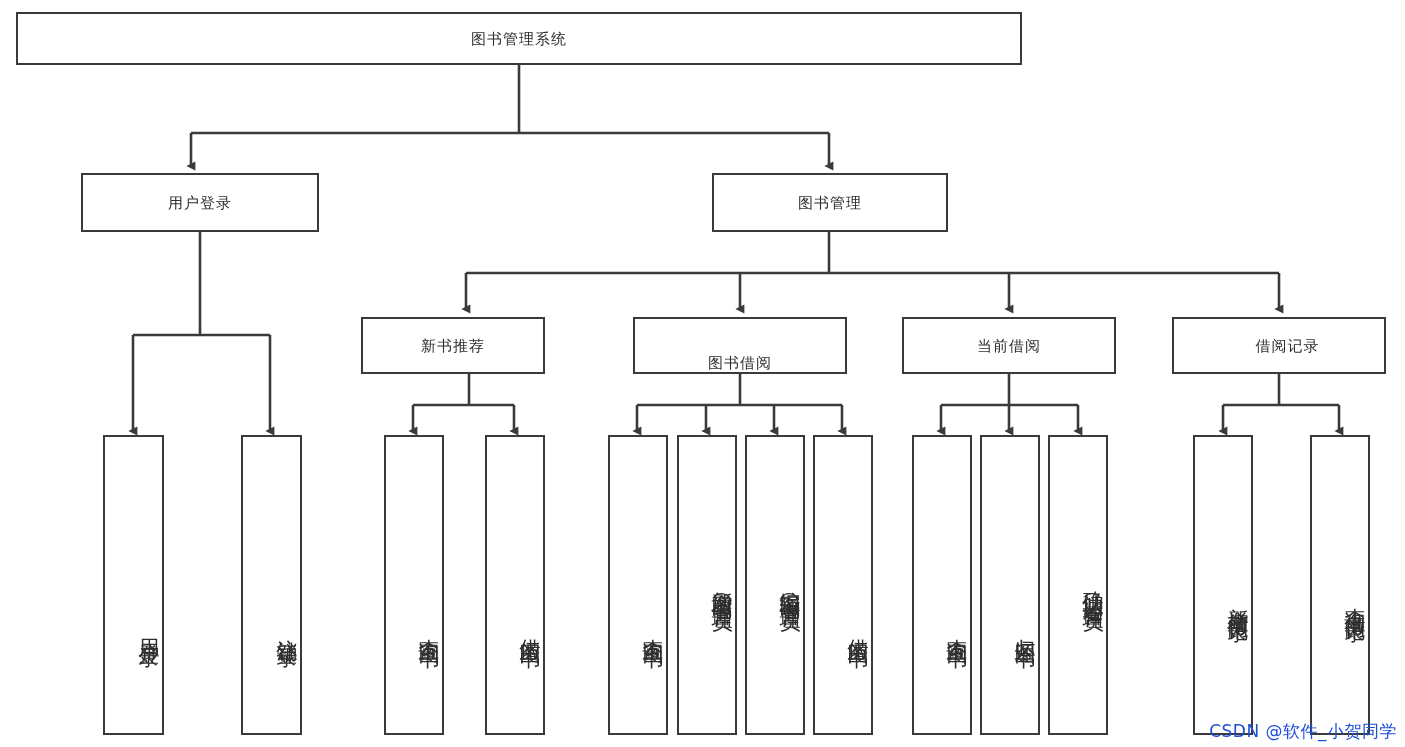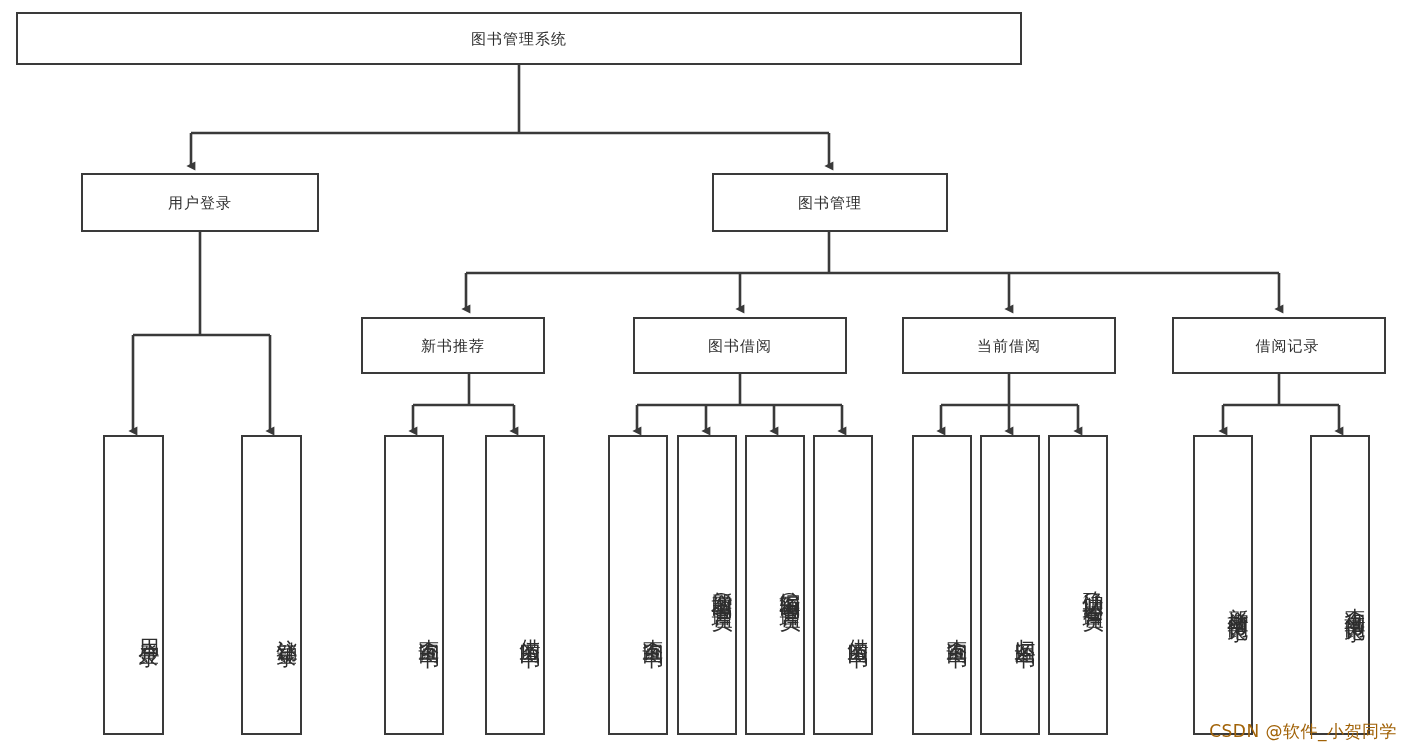--- a/index.html
+++ b/index.html
@@ -55,21 +55,21 @@
   .node.vert .vtext{
     writing-mode:vertical-rl;
     text-orientation:upright;
     display:block;
   }
   #watermark{
     position:absolute;
     right:8px;
     bottom:4px;
     font-size:17px;
-    color:#a16207;
+    color:#1d4ed8;
     letter-spacing:0.5px;
     white-space:nowrap;
     z-index:5;
   }
 </style>
 </head>
 <body>
 
 <div id="canvas">
 
@@ -135,21 +135,21 @@
   </div>
 
   <div class="node horiz" style="left:712px; top:173px; width:236px; height:59px;">
     <span>图书管理</span>
   </div>
 
   <div class="node horiz" style="left:361px; top:317px; width:184px; height:57px;">
     <span>新书推荐</span>
   </div>
 
-  <div class="node horiz" style="left:633px; top:317px; width:214px; height:57px;">
+  <div class="node horiz" style="left:633px; top:317px; width:214px; height:57px;align-items:flex-end;">
     <span>图书借阅</span>
   </div>
 
   <div class="node horiz" style="left:902px; top:317px; width:214px; height:57px;">
     <span>当前借阅</span>
   </div>
 
   <div class="node horiz" style="left:1172px; top:317px; width:214px; height:57px;padding-left:17px;">
     <span>借阅记录</span>
   </div>

